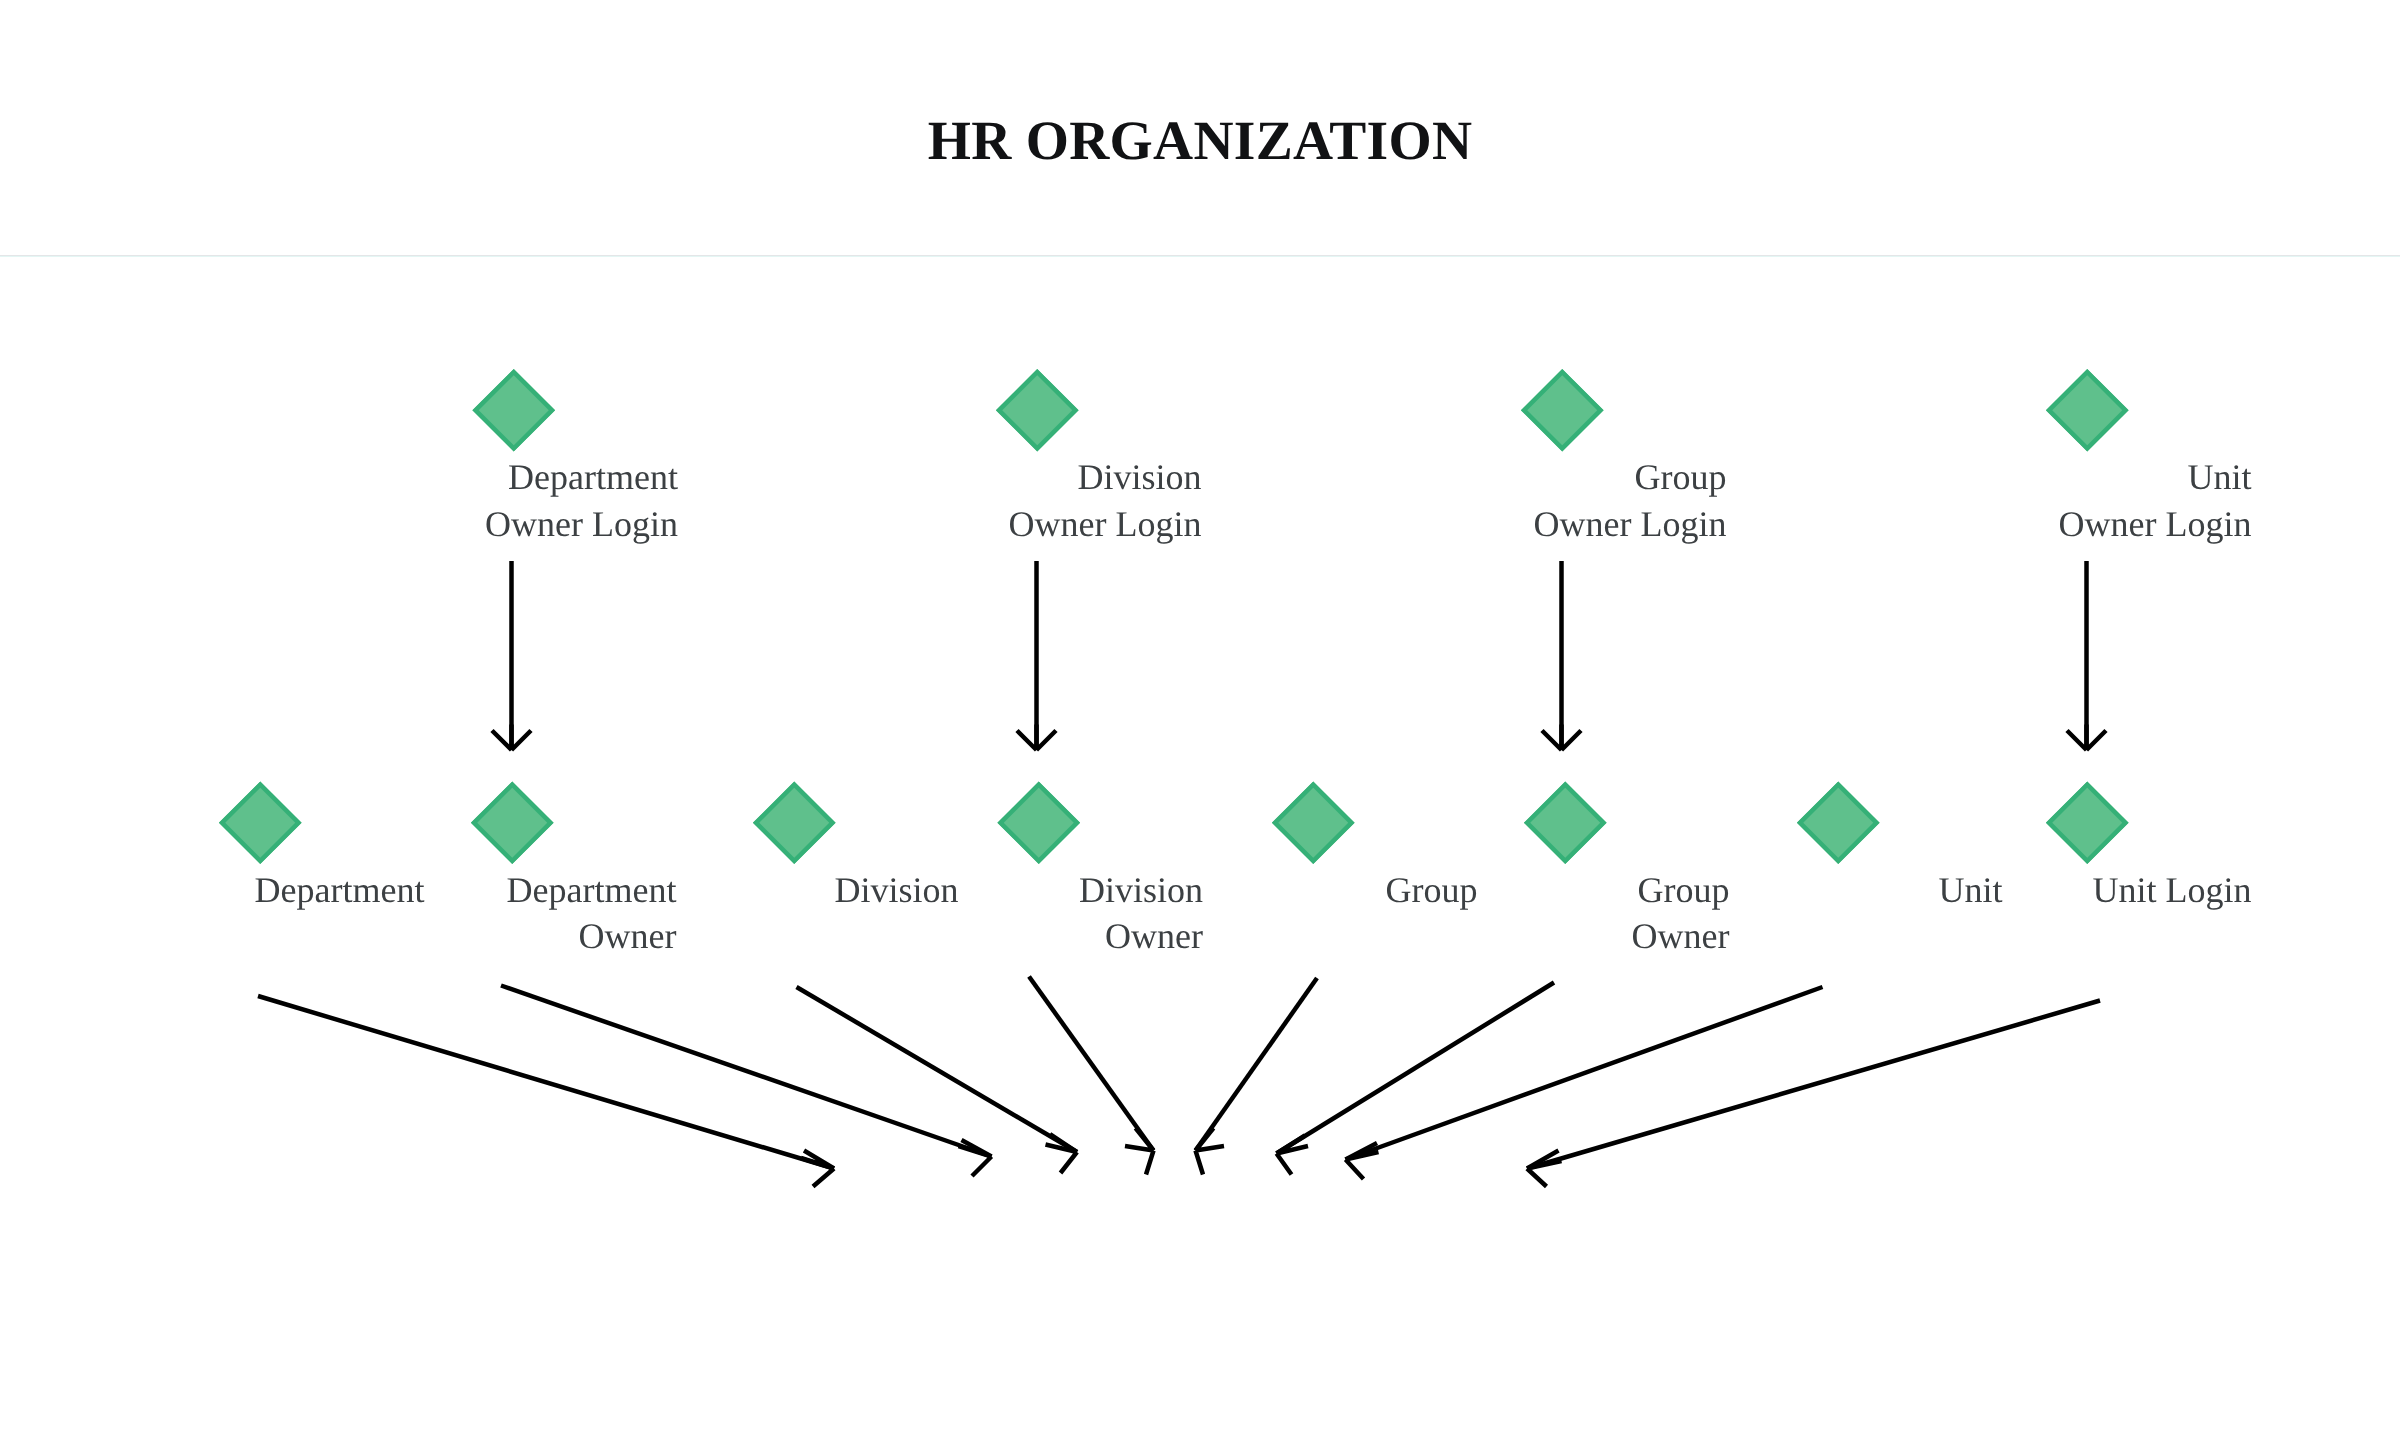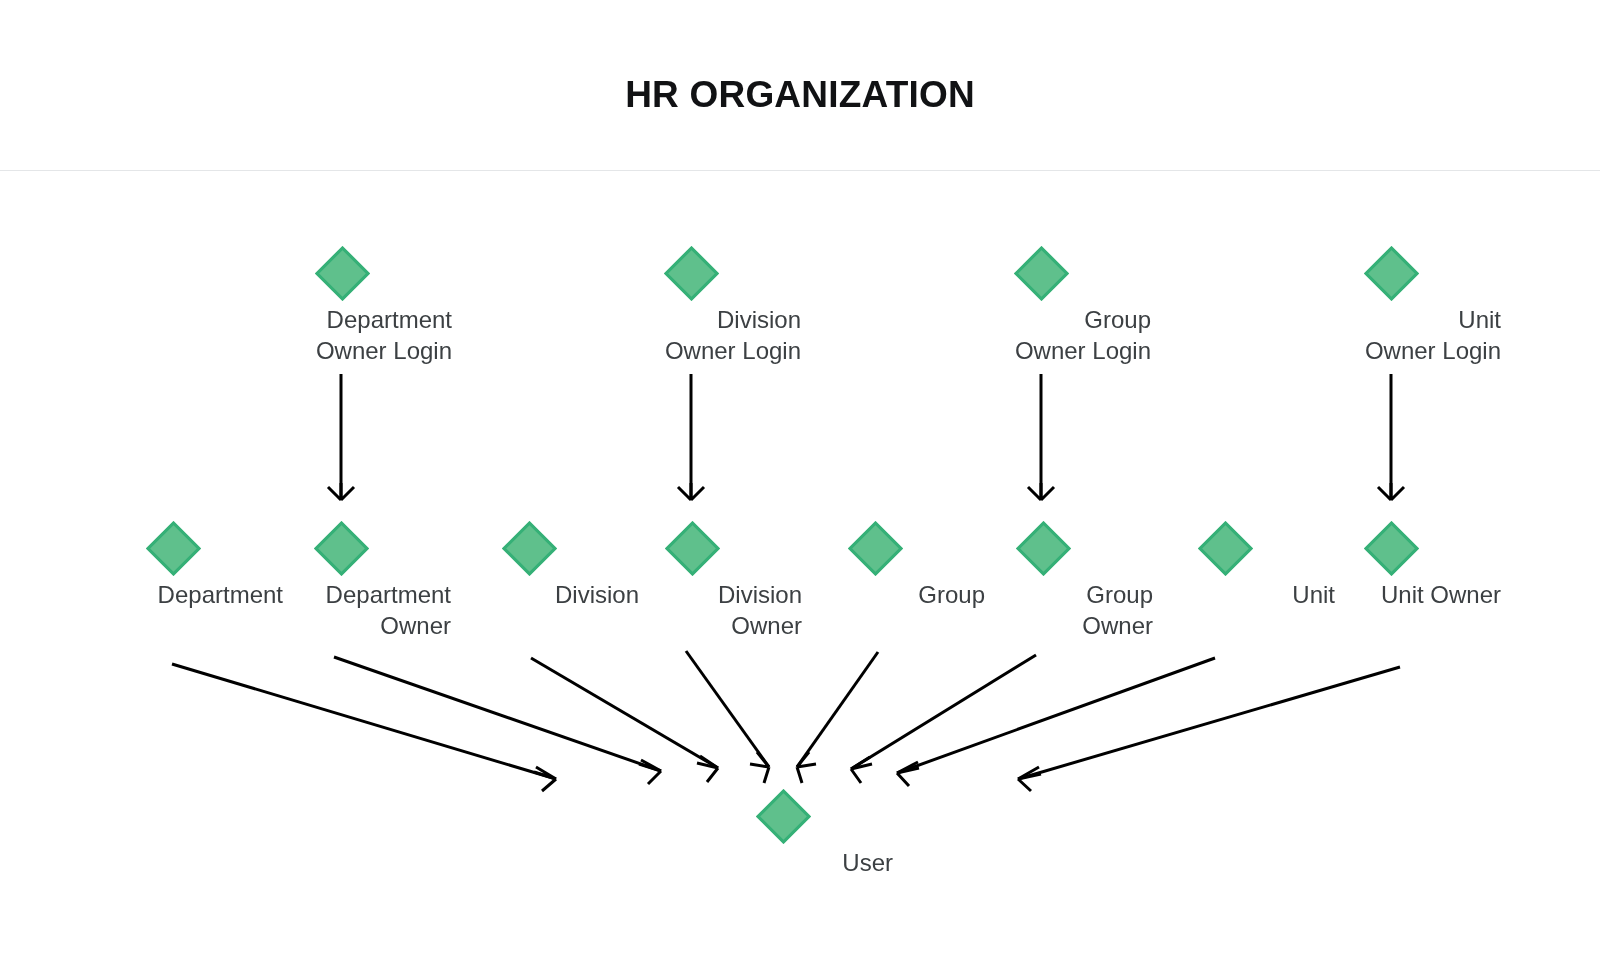--- a/index.html
+++ b/index.html
@@ -13,20 +13,21 @@
     font-family: "Liberation Sans", sans-serif;
     color: #3c4043;
     overflow: hidden;
     position: relative;
   }
   #app {
     position: relative;
     width: 1600px;
     height: 953px;
     background: #5eead4;
+    font-family: Liberation Serif, serif;
   }
   
   .header {
     position: absolute;
     left: 0;
     top: 0;
     width: 1600px;
     height: 171px;
     background: #ffffff;
     border-bottom: 1px solid #e4e6e8;
@@ -230,23 +231,17 @@
   <div class="node" style="left:1225px; top:520px;">
     <div class="diamond-wrap">
         <div class="diamond"></div>
       </div>
     <div class="node-label">Unit</div>
   </div>
   <div class="node" style="left:1391px; top:520px;">
     <div class="diamond-wrap">
         <div class="diamond"></div>
       </div>
-    <div class="node-label">Unit Owner</div>
-  </div>
-
-  <div class="node" style="left:783px; top:788px;">
-    <div class="diamond-wrap">
-        <div class="diamond"></div>
-      </div>
-    <div class="node-label">User</div>
-  </div>
+    <div class="node-label">Unit Login</div>
+  </div>
+
 
 </div>
 
 </body></html>

